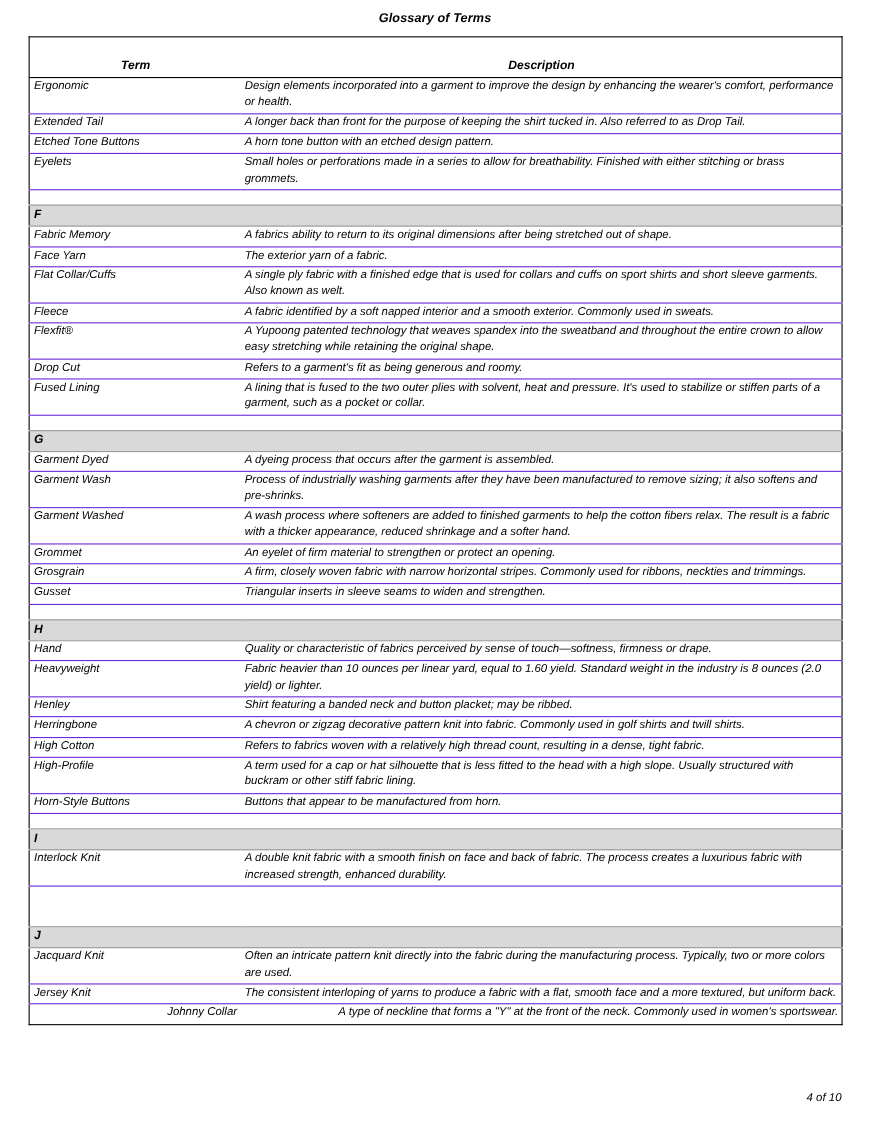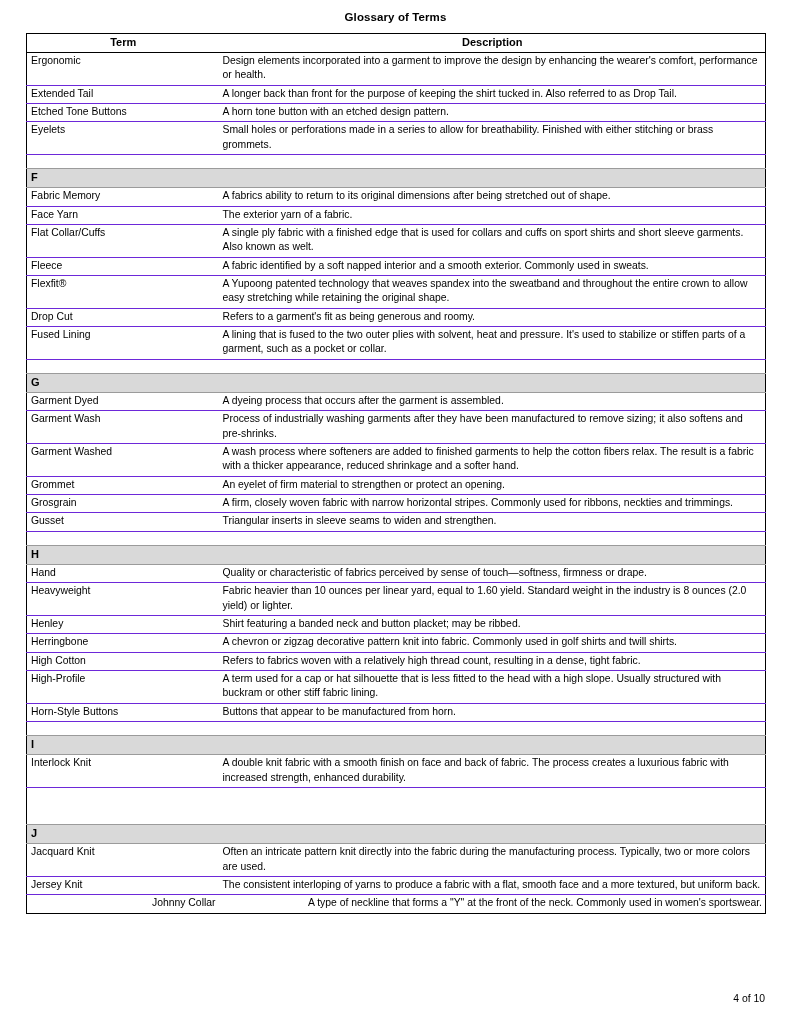--- a/index.html
+++ b/index.html
@@ -14,20 +14,21 @@
     font-family: "Liberation Sans", sans-serif;
     color: #000000;
     -webkit-font-smoothing: antialiased;
   }
   #page {
     position: relative;
     width: 791px;
     height: 1024px;
     box-sizing: border-box;
     padding: 0 26px;
+    font-style: italic;
   }
   #doc-title {
     text-align: center;
     font-size: 11.5px;
     font-weight: bold;
     letter-spacing: 0.1px;
     padding-top: 11px;
     padding-bottom: 9px;
     line-height: 1.1;
   }
@@ -52,21 +53,21 @@
     border-right: none;
     word-wrap: break-word;
   }
   td.term, th.term {
     border-right: 1.1px solid #000;
   }
   tr.head-row th {
     font-weight: bold;
     font-size: 11px;
     border-bottom: 1.6px solid #000;
-    padding-top: 1px;
+    padding-top: 19px;
     padding-bottom: 2px;
   }
   tr.entry-row td {
     border-bottom: 1px solid #6d28d9;
   }
   tr.spacer-row td {
     height: 13px;
     border-bottom: 1px solid #9b9b9b;
     padding: 0;
   }

